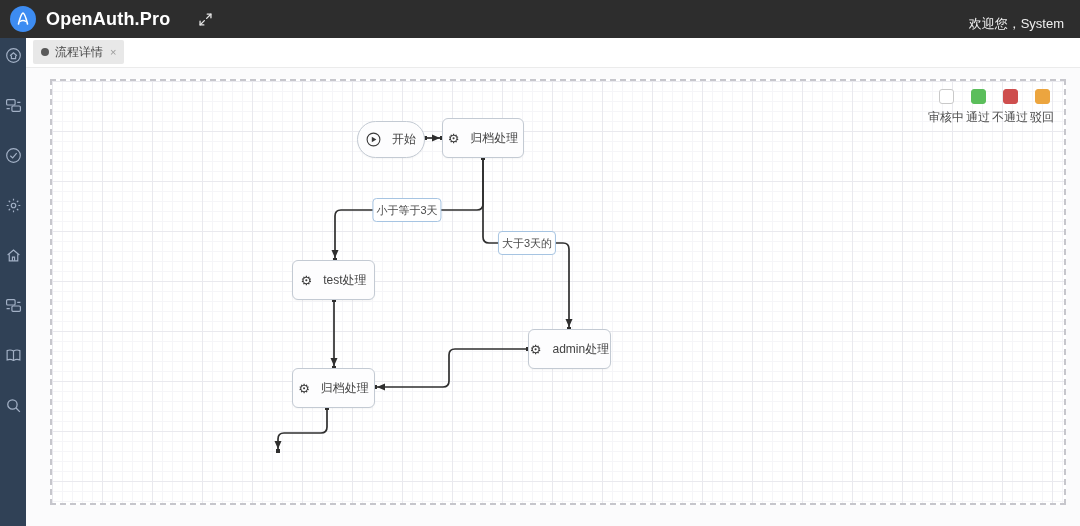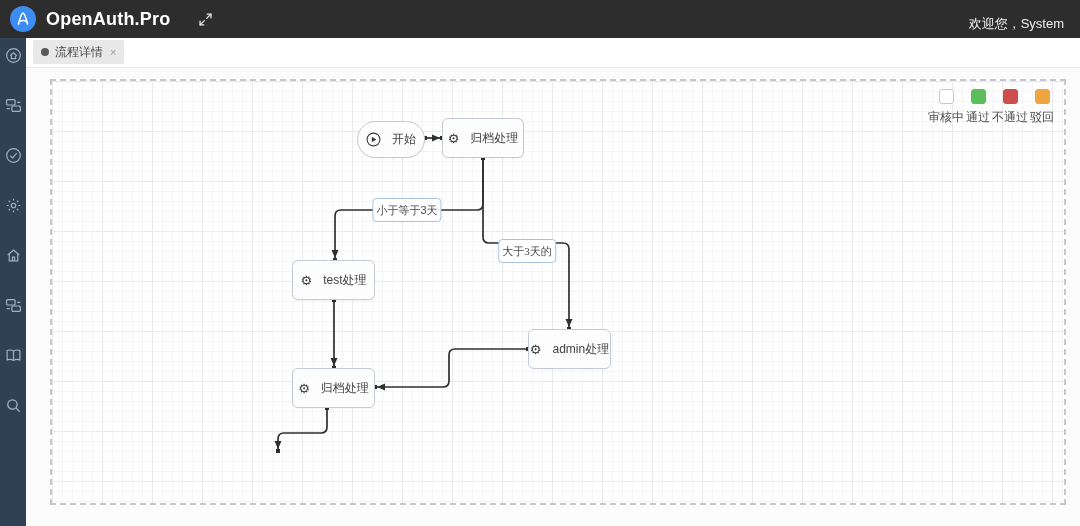--- a/index.html
+++ b/index.html
@@ -261,16 +261,16 @@
         </div>
         <div class="node task" style="left: 476px; top: 248px; width: 83px; height: 40px;">
           <span class="gear-glyph">⚙</span>
           <span>admin处理</span>
         </div>
         <div class="node task" style="left: 240px; top: 287px; width: 83px; height: 40px;">
           <span class="gear-glyph">⚙</span>
           <span>归档处理</span>
         </div>
         <div class="edge-label" style="left: 355px; top: 129px;">小于等于3天</div>
-        <div class="edge-label" style="left: 475px; top: 170px; font-family: Liberation Serif, serif;">大于3天的</div>
+        <div class="edge-label" style="left: 475px; top: 162px;">大于3天的</div>
       </div>
   </div>
 </div>
 
 </body></html>

